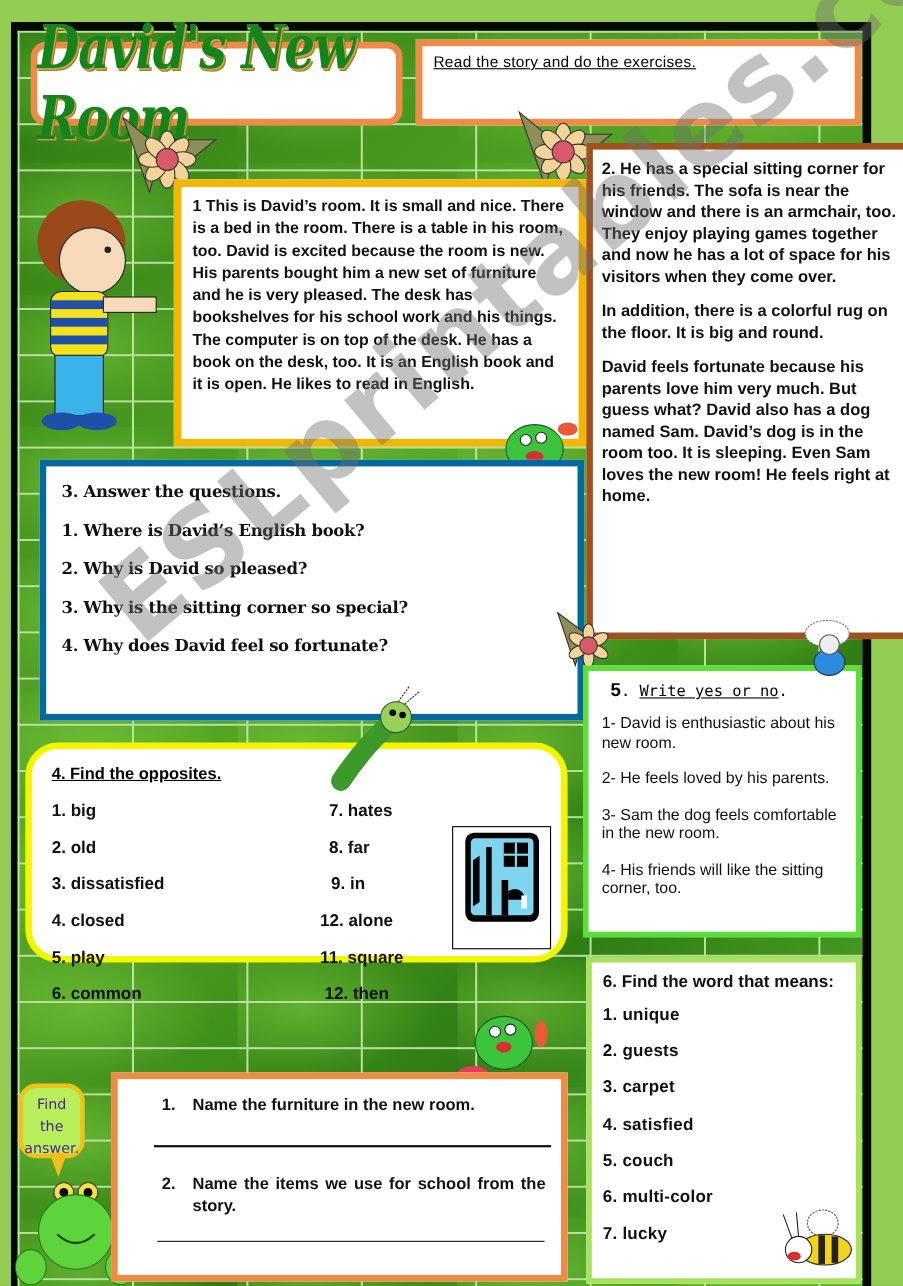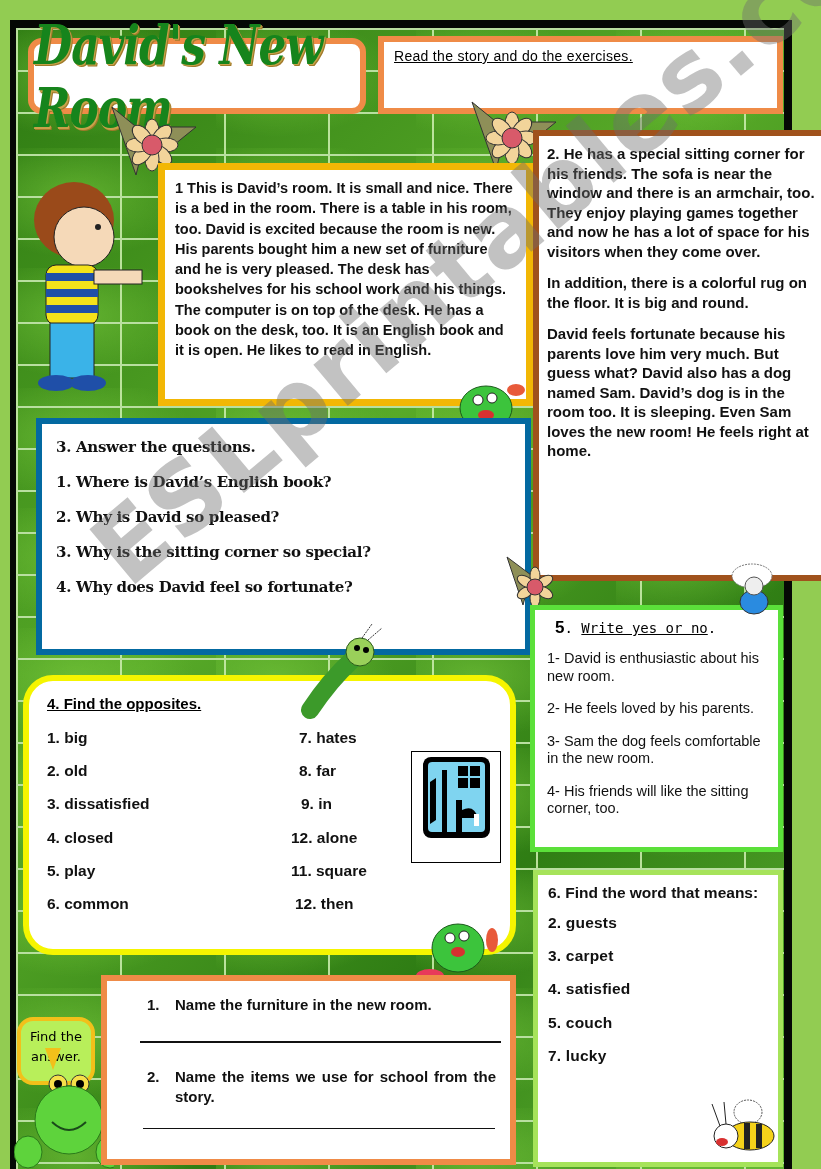--- a/index.html
+++ b/index.html
@@ -23,33 +23,33 @@
   .story1 p{margin:0;font-size:14.5px;font-weight:bold;line-height:20.3px;color:#111;}
   .story2{left:533px;top:130px;width:299px;height:451px;border:6px solid #a0521c;padding:8px 8px 0 8px;}
   .story2 p{margin:0 0 12px 0;font-size:15px;font-weight:bold;line-height:19.5px;color:#111;}
   .q3{left:21px;top:418px;width:495px;height:237px;border:6px solid #0369a1;padding:8px 14px;margin-left:15px;}
   .q3 .row{font-family:"DejaVu Serif",serif;font-weight:bold;font-size:15px;color:#111;height:35px;line-height:30px;letter-spacing:-0.3px;}
   .q5{left:530px;top:605px;width:253px;height:247px;border:5px solid #5be03a;padding:6px 12px;}
   .q5 .h{font-size:14px;font-family:"DejaVu Sans Mono",monospace;margin:2px 0 12px 8px;}
   .q5 .h b{font-family:"Liberation Sans",sans-serif;font-size:17px;}
   .q5 .h u{}
   .q5 .it{font-size:14.5px;line-height:17.5px;color:#111;margin-bottom:15px;}
-  .q4{left:23px;top:675px;width:493px;height:280px;border:6px solid #f5f500;border-radius:30px;padding:14px 18px;}
+  .q4{left:23px;top:675px;width:493px;height:200px;border:6px solid #f5f500;border-radius:30px;padding:14px 18px;}
   .q4 .h{font-size:15px;font-weight:bold;text-decoration:underline;margin-bottom:10px;}
   .q4 .col{position:absolute;top:48px;}
   .q4 .col div{font-size:15.5px;font-weight:bold;height:33.2px;color:#111;}
   .bath{position:absolute;left:411px;top:751px;width:88px;height:110px;border:1px solid #000;background:#fff;}
   .q6{left:533px;top:870px;width:250px;height:297px;border:5px solid #a6e35a;padding:8px 10px;}
   .q6 .h{font-size:15.5px;font-weight:bold;line-height:19px;margin-bottom:12px;color:#111;}
   .q6 .it{font-size:15.5px;font-weight:bold;height:33.2px;color:#111;letter-spacing:0.2px;}
   .q7{left:101px;top:975px;width:415px;height:190px;border:6px solid #ef8b47;padding:14px 14px 0 40px;}
   .q7 .it{font-size:15px;font-weight:bold;color:#111;line-height:20px;display:flex;}
   .q7 .it .n{width:28px;flex:none;}
   .line{position:absolute;height:0;border-top:2px solid #111;}
-  .bubble{position:absolute;left:17px;top:985px;width:78px;height:68px;background:#b8ef5a;border:4px solid #f2c01a;border-radius:16px;box-sizing:border-box;font-size:13px;color:#000000;text-align:center;padding-top:6px;font-family:"DejaVu Sans",sans-serif;line-height:20px;margin-top:32px;}
+  .bubble{position:absolute;left:17px;top:985px;width:60px;height:68px;background:#b8ef5a;border:4px solid #f2c01a;border-radius:16px;box-sizing:border-box;font-size:13px;color:#4c1d95;text-align:center;padding-top:6px;font-family:"DejaVu Sans",sans-serif;line-height:20px;}
   .bubble-tail{position:absolute;left:45px;top:1048px;width:0;height:0;border-left:8px solid transparent;border-right:8px solid transparent;border-top:22px solid #f2c01a;}
   .watermark{position:absolute;left:70px;top:520px;font-size:98px;font-weight:bold;color:rgba(110,110,110,0.42);transform:rotate(-40deg);transform-origin:left top;white-space:nowrap;pointer-events:none;font-family:"DejaVu Sans",sans-serif;letter-spacing:2px;}
   .deco{position:absolute;}
 </style>
 </head>
 <body>
 
 <div class="frame"></div>
 <div class="wall"></div>
 
@@ -207,24 +207,26 @@
   <ellipse cx="48" cy="38" rx="26" ry="24" fill="#3cc43c" stroke="#1a5a1a"></ellipse>
   <circle cx="40" cy="28" r="5" fill="#fff" stroke="#222"></circle>
   <circle cx="54" cy="26" r="5" fill="#fff" stroke="#222"></circle>
   <ellipse cx="48" cy="42" rx="7" ry="5" fill="#d83030"></ellipse>
   <ellipse cx="20" cy="66" rx="14" ry="7" fill="#e83a5a"></ellipse>
   <ellipse cx="82" cy="30" rx="6" ry="12" fill="#e85a3a"></ellipse>
 </svg>
 
 <div class="box q6">
   <div class="h">6. Find the word that means:</div>
+  <div class="it">1. unique</div>
   <div class="it">2.  guests</div>
   <div class="it">3.  carpet</div>
   <div class="it">4. satisfied</div>
   <div class="it">5.  couch</div>
+  <div class="it">6. multi-color</div>
   <div class="it">7. lucky</div>
 </div>
 
 <svg class="deco" style="left:708px;top:1098px" width="75" height="62">
   <ellipse cx="40" cy="14" rx="14" ry="12" fill="#fff" stroke="#555" stroke-dasharray="2,1"></ellipse>
   <ellipse cx="42" cy="38" rx="24" ry="14" fill="#f5d21a" stroke="#222"></ellipse>
   <rect x="36" y="25" width="6" height="26" fill="#222"></rect>
   <rect x="48" y="26" width="6" height="24" fill="#222"></rect>
   <circle cx="18" cy="38" r="12" fill="#fff" stroke="#222"></circle>
   <ellipse cx="14" cy="44" rx="6" ry="4" fill="#d83030"></ellipse>

